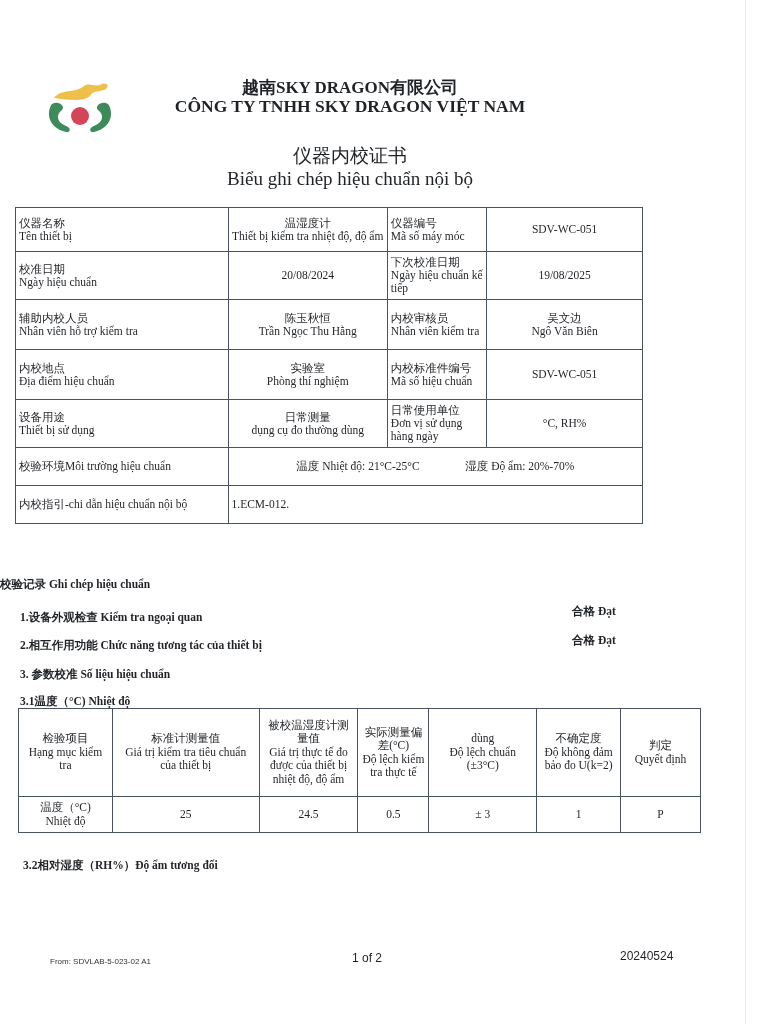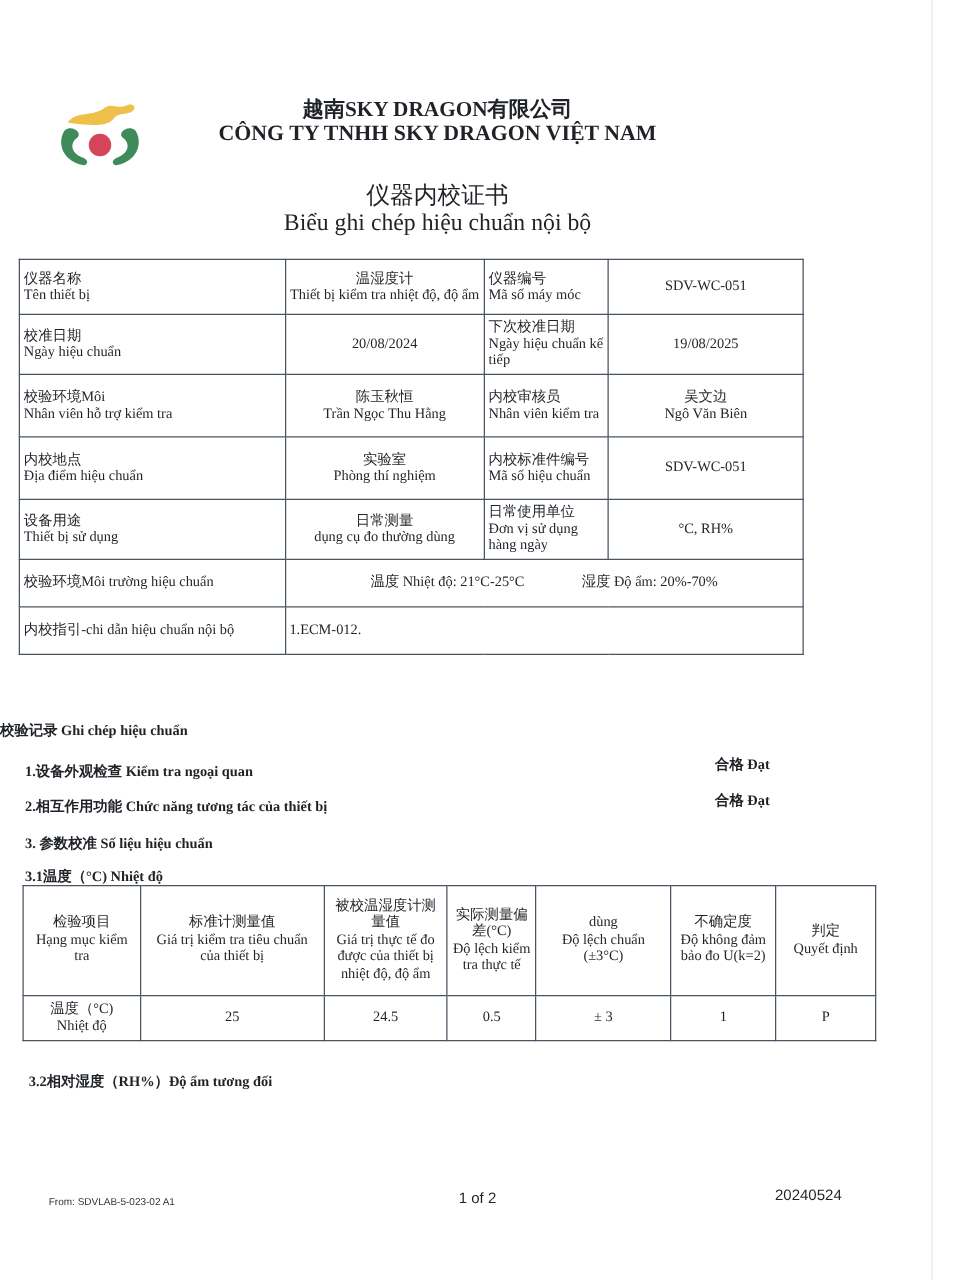--- a/index.html
+++ b/index.html
@@ -18,22 +18,22 @@
   table { border-collapse: collapse; position: absolute; }
   td { border: 1.5px solid #4a5460; font-size: 11.5px; line-height: 13px; padding: 1px 3px; vertical-align: middle; }
   .info-table { left: 15px; top: 207px; width: 628px; }
   .info-table td.lbl { text-align: left; }
   .info-table td.val { text-align: center; }
   .sect-title { position: absolute; left: 0; width: 718px; top: 577px; text-align: left; font-size: 11.5px; font-weight: bold; }
   .check-item { position: absolute; left: 20px; font-size: 11.5px; font-weight: bold; }
   .check-result { position: absolute; left: 572px; font-size: 11.5px; font-weight: bold; }
   .res-table { left: 18px; top: 708px; width: 683px; }
   .res-table td { text-align: center; font-size: 11.5px; line-height: 13.5px; }
-  .footer-form { position: absolute; left: 39px; top: 957px; font-family: "Liberation Sans", sans-serif; font-size: 8px; color: #333; }
-  .footer-page { position: absolute; left: 367px; top: 951px; font-family: "Liberation Sans", sans-serif; font-size: 12px; }
+  .footer-form { position: absolute; left: 50px; top: 957px; font-family: "Liberation Sans", sans-serif; font-size: 8px; color: #333; }
+  .footer-page { position: absolute; left: 352px; top: 951px; font-family: "Liberation Sans", sans-serif; font-size: 12px; }
   .footer-date { position: absolute; left: 620px; top: 949px; font-family: "Liberation Sans", sans-serif; font-size: 12px; }
 </style>
 </head>
 <body>
 
 <div class="edge-line"></div>
 
 <svg class="logo" viewBox="0 0 72 60">
   <path d="M10 20 C18 10, 30 16, 40 8 C46 4, 50 10, 58 6 C64 4, 66 10, 60 12 C54 14, 50 12, 46 18 C40 24, 24 22, 10 20 Z" fill="#eec049"></path>
   <path d="M8 26 C2 34, 4 50, 22 54 C26 55, 28 50, 22 48 C12 44, 12 36, 18 32 C22 28, 14 22, 8 26 Z" fill="#3e8a5a"></path>
@@ -76,21 +76,21 @@
         </td>
     <td class="val">20/08/2024</td>
     <td class="lbl">
           <div>下次校准日期</div>
           <div>Ngày hiệu chuẩn kế tiếp</div>
         </td>
     <td class="val">19/08/2025</td>
   </tr>
   <tr style="height:50px">
     <td class="lbl">
-          <div>校验环境Môi</div>
+          <div>辅助内校人员</div>
           <div>Nhân viên hỗ trợ kiểm tra</div>
         </td>
     <td class="val">
           <div>陈玉秋恒</div>
           <div>Trần Ngọc Thu Hằng</div>
         </td>
     <td class="lbl">
           <div>内校审核员</div>
           <div>Nhân viên kiểm tra</div>
         </td>

